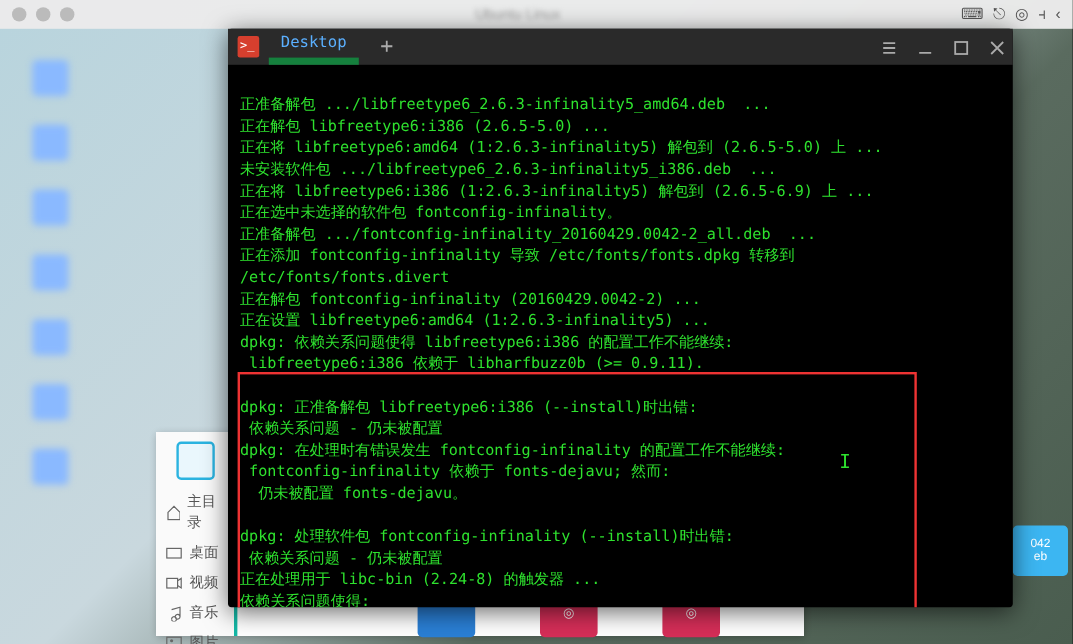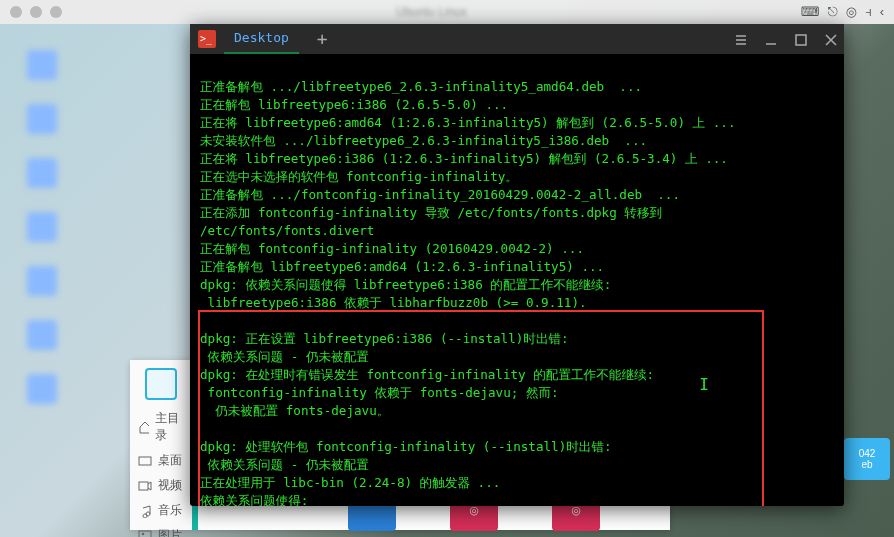--- a/index.html
+++ b/index.html
@@ -30,21 +30,21 @@
   display: flex; flex-direction: column; gap: 24px;
 }
 .dock-icons .ico { width: 30px; height: 30px; border-radius: 4px; background: #8ab9ff; filter: blur(3px); }
 
 .fm-window {
   position: absolute; left: 130px; top: 360px; width: 540px; height: 170px;
   background: #fff; border-radius: 4px; box-shadow: 0 1px 6px rgba(0,0,0,.2);
   display: flex;
 }
 .fm-sidebar {
-  width: 68px; background: #fafafa; border-right: 6px solid #14b8a6;
+  width: 68px; background: #fafafa; border-right: 3px solid #14b8a6;
   padding: 8px 0; font-size: 12px; color: #555;
 }
 .fm-sidebar .hdr { width: 32px; height: 32px; margin: 0 auto 6px; border: 2px solid #2bb3e0; border-radius: 4px; background: #eaf7fd; }
 .fm-item { display: flex; align-items: center; gap: 6px; padding: 4px 8px; }
 .fm-item svg { width: 14px; height: 14px; fill: #666; }
 .fm-body { flex: 1; background: #fff; }
 
 .deb-tile {
   position: absolute; bottom: 6px;
   display: flex; flex-direction: column; align-items: center; gap: 2px;
@@ -70,21 +70,21 @@
   line-height: 18px;
   border-radius: 3px;
   box-shadow: 0 4px 20px rgba(0,0,0,.6);
 }
 .term-titlebar {
   height: 30px; background: #2a2a2a; display: flex; align-items: center;
   padding: 0 8px; gap: 8px; color: #bbb;
 }
 .term-titlebar .logo { width: 18px; height: 18px; background: #d63f2e; border-radius: 2px; position:relative; }
 .term-titlebar .logo::after{content:">_";position:absolute;left:2px;top:0;font-size:10px;color:#fff;}
-.term-titlebar .tab { color: #5bb0ff; font-size: 13px; padding: 12px 10px; border-bottom: 2px solid #15803d; height: 30px; display: flex; align-items: center; }
+.term-titlebar .tab { color: #5bb0ff; font-size: 13px; padding: 12px 10px; border-bottom: 6px solid #15803d; height: 30px; display: flex; align-items: center; }
 .term-titlebar .plus { color: #aaa; font-size: 18px; margin-left: 10px; cursor:pointer; }
 .term-titlebar .spacer { flex: 1; }
 .term-titlebar .win-btn { width: 12px; height: 12px; margin-left: 10px; cursor:pointer; }
 .term-titlebar svg { width: 14px; height: 14px; stroke: #aaa; fill: none; stroke-width: 1.5; }
 
 .term-body {
   padding: 6px 10px 8px 10px;
   white-space: pre-wrap;
   height: calc(100% - 30px);
   overflow: hidden;
@@ -206,30 +206,30 @@
         </svg></span>
     <span class="win-btn"><svg viewBox="0 0 14 14">
           <path d="M2 2l10 10M12 2L2 12"></path>
         </svg></span>
   </div>
   <div class="term-body">
 <span class="line">正准备解包 .../libfreetype6_2.6.3-infinality5_amd64.deb  ...</span>
 <span class="line">正在解包 libfreetype6:i386 (2.6.5-5.0) ...</span>
 <span class="line">正在将 libfreetype6:amd64 (1:2.6.3-infinality5) 解包到 (2.6.5-5.0) 上 ...</span>
 <span class="line">未安装软件包 .../libfreetype6_2.6.3-infinality5_i386.deb  ...</span>
-<span class="line">正在将 libfreetype6:i386 (1:2.6.3-infinality5) 解包到 (2.6.5-3.4) 上 ...</span>
+<span class="line">正在将 libfreetype6:i386 (1:2.6.3-infinality5) 解包到 (2.6.5-6.9) 上 ...</span>
 <span class="line">正在选中未选择的软件包 fontconfig-infinality。</span>
 <span class="line">正准备解包 .../fontconfig-infinality_20160429.0042-2_all.deb  ...</span>
 <span class="line">正在添加 fontconfig-infinality 导致 /etc/fonts/fonts.dpkg 转移到 /etc/fonts/fonts.divert</span>
 <span class="line">正在解包 fontconfig-infinality (20160429.0042-2) ...</span>
-<span class="line">正准备解包 libfreetype6:amd64 (1:2.6.3-infinality5) ...</span>
+<span class="line">正在设置 libfreetype6:amd64 (1:2.6.3-infinality5) ...</span>
 <span class="line">dpkg: 依赖关系问题使得 libfreetype6:i386 的配置工作不能继续:</span>
 <span class="line"> libfreetype6:i386 依赖于 libharfbuzz0b (&gt;= 0.9.11).</span>
 <span class="line"></span>
-<span class="line">dpkg: 正在设置 libfreetype6:i386 (--install)时出错:</span>
+<span class="line">dpkg: 正准备解包 libfreetype6:i386 (--install)时出错:</span>
 <span class="line"> 依赖关系问题 - 仍未被配置</span>
 <span class="line">dpkg: 在处理时有错误发生 fontconfig-infinality 的配置工作不能继续:</span>
 <span class="line"> fontconfig-infinality 依赖于 fonts-dejavu; 然而:</span>
 <span class="line">  仍未被配置 fonts-dejavu。</span>
 <span class="line"></span>
 <span class="line">dpkg: 处理软件包 fontconfig-infinality (--install)时出错:</span>
 <span class="line"> 依赖关系问题 - 仍未被配置</span>
 <span class="line">正在处理用于 libc-bin (2.24-8) 的触发器 ...</span>
 <span class="line">依赖关系问题使得:</span>
 

